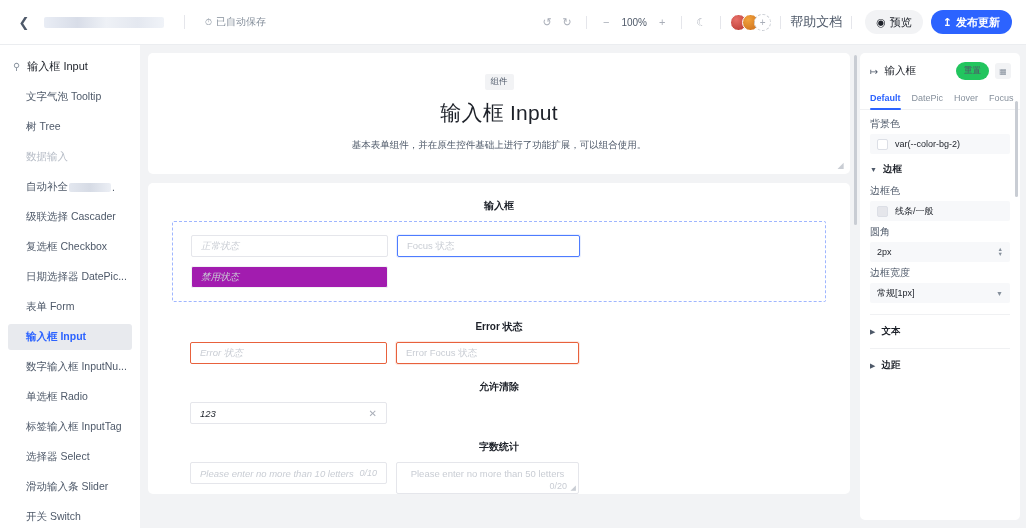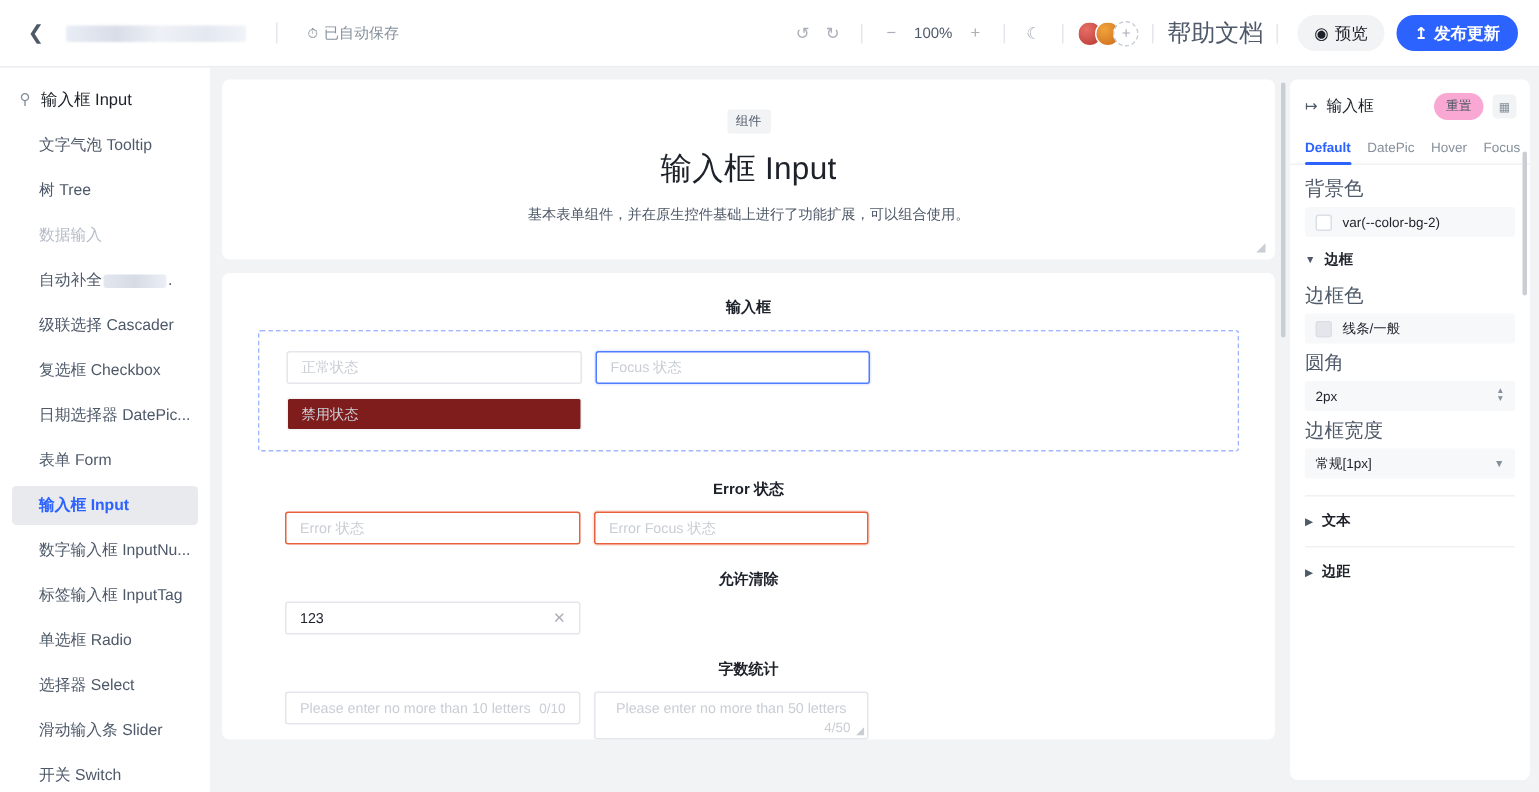--- a/index.html
+++ b/index.html
@@ -43,21 +43,21 @@
   .avatars { display: flex; align-items: center; }
   .av { width: 17px; height: 17px; border-radius: 50%; border: 1.5px solid #fff; margin-left: -5px; }
   .av:first-child { margin-left: 0; }
   .av1 { background: radial-gradient(circle at 35% 30%, #e76f68, #b5362f); }
   .av2 { background: radial-gradient(circle at 35% 30%, #f2a33c, #c96a1a); }
   .av-add {
     width: 17px; height: 17px; border-radius: 50%; margin-left: -5px;
     border: 1px dashed #c9cdd4; background: #fff; color: #a9aeb8;
     font-size: 10px; display: flex; align-items: center; justify-content: center; cursor: pointer;
   }
-  .help-link { font-size: 16px; color: #4e5969; cursor: pointer; }
+  .help-link { font-size: 13px; color: #4e5969; cursor: pointer; }
   .btn-preview {
     display: flex; align-items: center; gap: 4px;
     height: 24px; padding: 0 11px; border-radius: 12px;
     background: #f2f3f5; color: #1d2129; font-size: 11px; cursor: pointer; margin-left: 4px;
   }
   .btn-publish {
     display: flex; align-items: center; gap: 4px;
     height: 24px; padding: 0 12px; border-radius: 12px;
     background: #2c63ff; color: #fff; font-size: 11px; font-weight: bold; cursor: pointer; margin-left: 8px;
   }
@@ -107,30 +107,30 @@
   }
 
   .section { padding: 0 24px; }
   .sec-title { font-size: 10px; font-weight: bold; color: #1d2129; padding: 16px 0 8px 0; }
   .dashed-wrap {
     border: 1px dashed #9fb6ff; border-radius: 2px; padding: 13px 0 13px 0; margin-bottom: 2px;
   }
   .row { display: flex; gap: 9px; padding: 0 18px; }
   .row + .row { margin-top: 9px; }
   .field-col { display: flex; flex-direction: column; }
-  .col-a { width: 197px; }
+  .col-a { width: 197px; font-style: italic; }
   .col-b { width: 183px; }
 
   .inp {
     height: 22px; border: 1px solid #e5e6eb; border-radius: 2px; background: #fff;
     display: flex; align-items: center; padding: 0 9px;
     font-size: 9.5px; color: #c9cdd4; cursor: text; position: relative;
   }
   .inp.focus { border-color: #4e7cff; box-shadow: 0 0 0 1px rgba(76,124,255,.12); }
-  .inp.disabled { background: #7f1d1d; border-color: #f2f3f5; color: #c9cdd4; cursor: not-allowed; }
+  .inp.disabled { background: #a21caf; border-color: #f2f3f5; color: #c9cdd4; cursor: not-allowed; }
   .inp.error { border-color: #e8613c; }
   .inp.error-focus { border-color: #e8613c; box-shadow: 0 0 0 1px rgba(232,97,60,.14); }
   .inp.value { color: #1d2129; }
   .inp .suffix-x { margin-left: auto; color: #a9aeb8; font-size: 10px; cursor: pointer; }
   .inp .counter { margin-left: auto; color: #c9cdd4; font-size: 9px; }
 
   .ta {
     height: 32px; border: 1px solid #e5e6eb; border-radius: 2px; background: #fff;
     padding: 5px 9px 0 9px; font-size: 9.5px; color: #c9cdd4; position: relative; cursor: text;
   }
@@ -147,40 +147,40 @@
   .rpanel {
     width: 160px; min-width: 160px; background: #fff; margin: 8px 6px 8px 0;
     border-radius: 5px; display: flex; flex-direction: column; overflow: hidden; position: relative;
   }
   .rp-head {
     display: flex; align-items: center; padding: 9px 9px 7px 10px; gap: 6px;
   }
   .rp-head .ind { color: #4e5969; font-size: 10px; }
   .rp-title { font-size: 10.5px; color: #1d2129; flex: 1; }
   .rp-reset {
-    background: #f9a8d4; color: #4e5969; font-size: 8.5px;
+    background: #22c55e; color: #4e5969; font-size: 8.5px;
     padding: 3px 8px; border-radius: 9px; cursor: pointer;
   }
   .rp-icobtn {
     width: 16px; height: 16px; border-radius: 3px; background: #f2f3f5; color: #86909c;
     display: flex; align-items: center; justify-content: center; font-size: 8px; cursor: pointer;
   }
   .rp-tabs { display: flex; gap: 11px; padding: 2px 10px 0 10px; border-bottom: 1px solid #f0f1f3; }
   .rp-tab { font-size: 9px; color: #86909c; padding: 4px 0 6px 0; cursor: pointer; position: relative; }
   .rp-tab.active { color: #2c63ff; font-weight: bold; }
   .rp-tab.active::after {
     content: ""; position: absolute; left: 0; right: 0; bottom: -1px; height: 2px; background: #2c63ff; border-radius: 1px;
   }
   .rp-body { flex: 1; overflow: hidden; padding: 3px 10px 0 10px; }
   .grp-head {
     display: flex; align-items: center; gap: 6px; font-size: 9.5px; color: #1d2129;
     font-weight: bold; padding: 9px 0 4px 0; cursor: pointer;
   }
   .grp-head .car { font-size: 7px; color: #4e5969; }
-  .fld-label { font-size: 13px; color: #4e5969; padding: 4px 0 3px 0; }
+  .fld-label { font-size: 10px; color: #4e5969; padding: 4px 0 3px 0; }
   .fld-box {
     height: 20px; background: #f7f8fa; border-radius: 2px; display: flex; align-items: center;
     padding: 0 7px; gap: 7px; font-size: 9px; color: #1d2129; cursor: pointer;
   }
   .swatch { width: 11px; height: 11px; border-radius: 2px; border: 1px solid #dcdfe6; }
   .swatch.white { background: #fff; }
   .swatch.line { background: #e5e6eb; border-color: #dcdfe6; }
   .fld-box .step {
     margin-left: auto; display: flex; flex-direction: column; align-items: center;
     color: #86909c; font-size: 5.5px; line-height: 5px;
@@ -261,22 +261,22 @@
           <span>自动补全</span>
             <span class="redacted"></span>
             <span>.</span>
         </div>
         <div class="side-item">级联选择 Cascader</div>
         <div class="side-item">复选框 Checkbox</div>
         <div class="side-item">日期选择器 DatePic...</div>
         <div class="side-item">表单 Form</div>
         <div class="side-item active">输入框 Input</div>
         <div class="side-item">数字输入框 InputNu...</div>
+        <div class="side-item">单选框 Radio</div>
         <div class="side-item">标签输入框 InputTag</div>
-        <div class="side-item">单选框 Radio</div>
         <div class="side-item">选择器 Select</div>
         <div class="side-item">滑动输入条 Slider</div>
         <div class="side-item">开关 Switch</div>
 
       </div>
     </div>
 
     <div class="canvas">
 
       <div class="card">
@@ -340,21 +340,21 @@
           <div class="row">
             <div class="field-col col-a">
               <div class="inp">
                 <span>Please enter no more than 10 letters</span>
                 <span class="counter">0/10</span>
               </div>
             </div>
             <div class="field-col col-b">
               <div class="ta">
                 <span>Please enter no more than 50 letters</span>
-                <span class="ta-count">4/50</span>
+                <span class="ta-count">0/20</span>
                 <span class="ta-grip">◢</span>
               </div>
             </div>
           </div>
         </div>
 
       </div>
 
       <div class="canvas-scroll"></div>
     </div>

